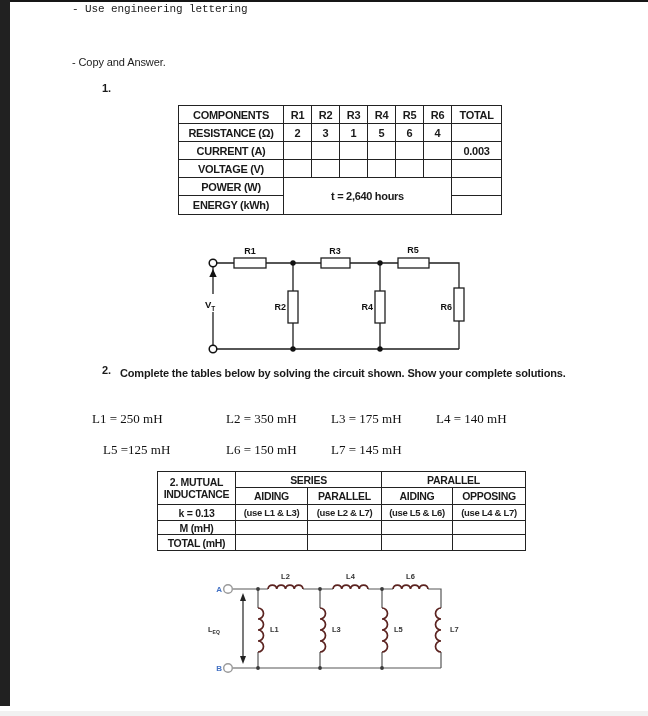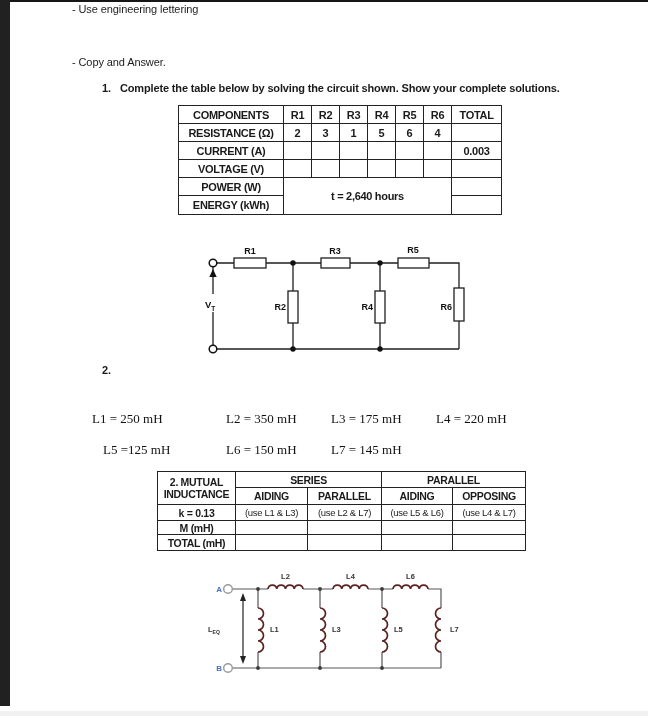--- a/index.html
+++ b/index.html
@@ -20,44 +20,43 @@
   .qtext1 { white-space:nowrap; }
   .q2text { width:478px; line-height:19px; }
 
   table { border-collapse:collapse; table-layout:fixed; background:#fff; }
   td {
     border:1.5px solid #222; text-align:center; vertical-align:middle;
     padding:0; overflow:hidden; white-space:nowrap;
   }
   .t1 td { font-size:11px; font-weight:bold; letter-spacing:-0.3px; height:18.1px; }
   .t2 td { font-size:10.5px; font-weight:bold; letter-spacing:-0.3px; }
-  .t2 .use-cell { font-size:9.5px; font-weight:normal; letter-spacing:-0.3px; color:#222; }
+  .t2 .use-cell { font-size:9.5px; font-weight:bold; letter-spacing:-0.3px; color:#222; }
   .t2 .hdr2 { line-height:12px; }
 
   .lval { font-family:"Liberation Serif", serif; font-size:13px; color:#111; white-space:nowrap; }
 
   svg text { font-family:"Liberation Sans", sans-serif; }
 </style>
 </head>
 <body>
 
 <div class="screen">
   <div class="top-line"></div>
   <div class="left-bar"></div>
   <div class="bottom-strip"></div>
 
-  <div class="abs inst" style="left:72px; top:3px;">
+  <div class="abs inst" style="left:72px; top:3px;font-family:Liberation Mono, monospace;">
     <span>- Use engineering lettering</span>
   </div>
   <div class="abs inst" style="left:72px; top:56px;">
     <span>- Copy and Answer.</span>
   </div>
 
   <div class="abs qnum" style="left:102px; top:82px;">1.</div>
-  <div class="abs qtext qtext1" style="left:120px; top:82px;">Complete the table below by solving the circuit shown. Show your complete solutions.</div>
 
   <table class="t1 abs" style="left:178px; top:105px;">
     <colgroup>
       <col style="width:105px">
         <col style="width:28px">
         <col style="width:28px">
         <col style="width:28px">
       <col style="width:28px">
         <col style="width:28px">
         <col style="width:28px">
@@ -142,25 +141,26 @@
       <text x="145" y="10">R3</text>
       <text x="223" y="9">R5</text>
       <text x="96" y="66" text-anchor="end">R2</text>
       <text x="183" y="66" text-anchor="end">R4</text>
       <text x="262" y="66" text-anchor="end">R6</text>
       <text x="15" y="64" text-anchor="start" font-size="9.5"><tspan>V</tspan><tspan dy="2.5" font-size="6.5">T</tspan></text>
     </g>
   </svg>
 
   <div class="abs qnum" style="left:102px; top:364px;">2.</div>
+  <div class="abs qtext q2text" style="left:120px; top:364px;">Complete the tables below by solving the circuit shown. Show your complete solutions.</div>
 
   <div class="abs lval" style="left:92px; top:411px;">L1 = 250 mH</div>
   <div class="abs lval" style="left:226px; top:411px;">L2 = 350 mH</div>
   <div class="abs lval" style="left:331px; top:411px;">L3 = 175 mH</div>
-  <div class="abs lval" style="left:436px; top:411px;">L4 = 220 mH</div>
+  <div class="abs lval" style="left:436px; top:411px;">L4 = 140 mH</div>
   <div class="abs lval" style="left:103px; top:442px;">L5 =125 mH</div>
   <div class="abs lval" style="left:226px; top:442px;">L6 = 150 mH</div>
   <div class="abs lval" style="left:331px; top:442px;">L7 = 145 mH</div>
 
   <table class="t2 abs" style="left:157px; top:471px;">
     <colgroup>
       <col style="width:78px">
         <col style="width:72px">
         <col style="width:74px">
         <col style="width:71px">

